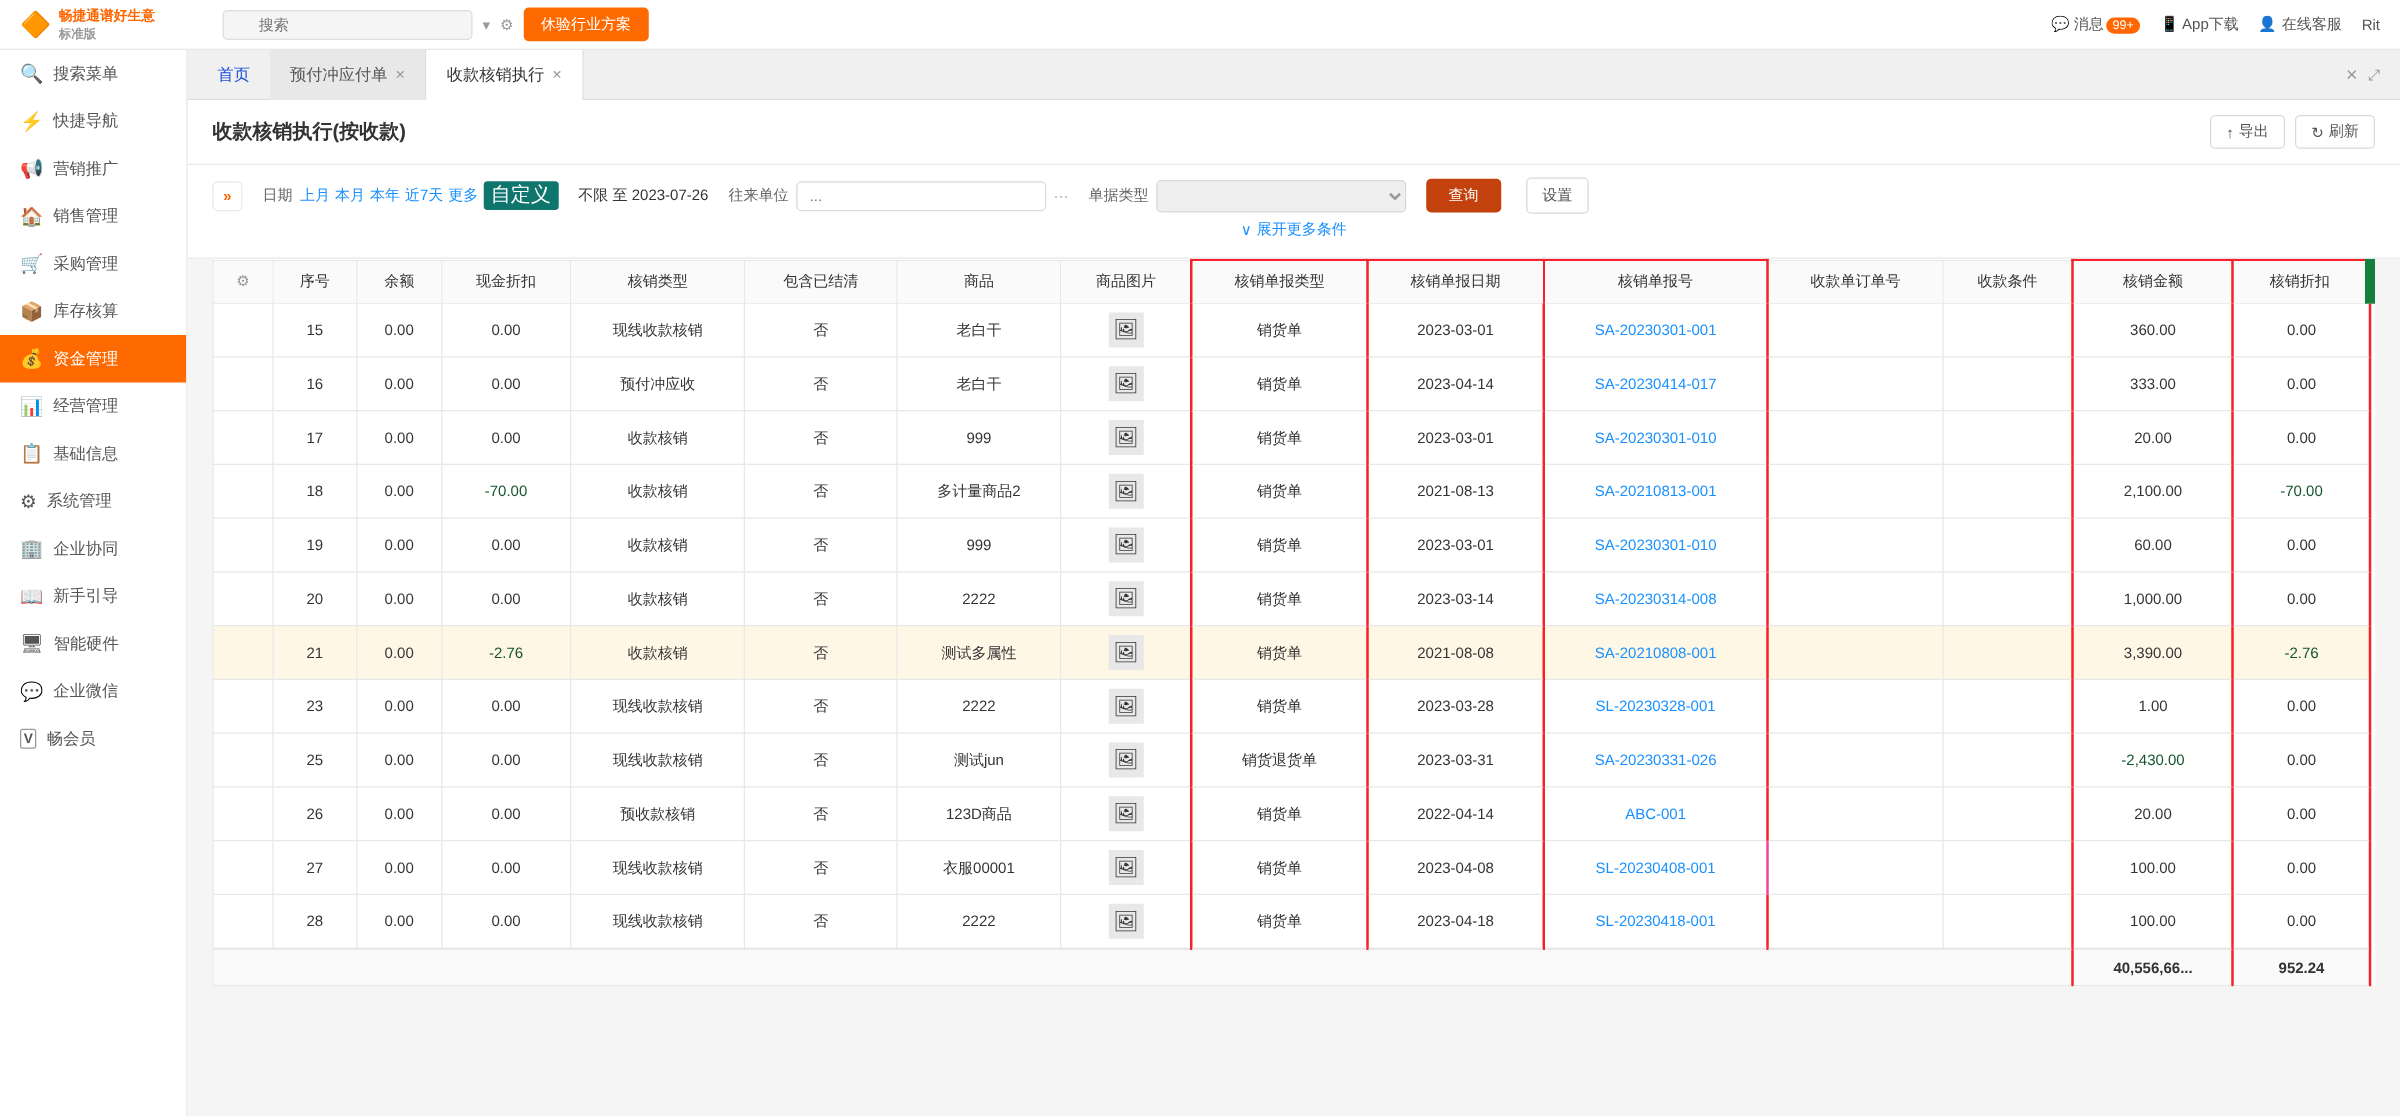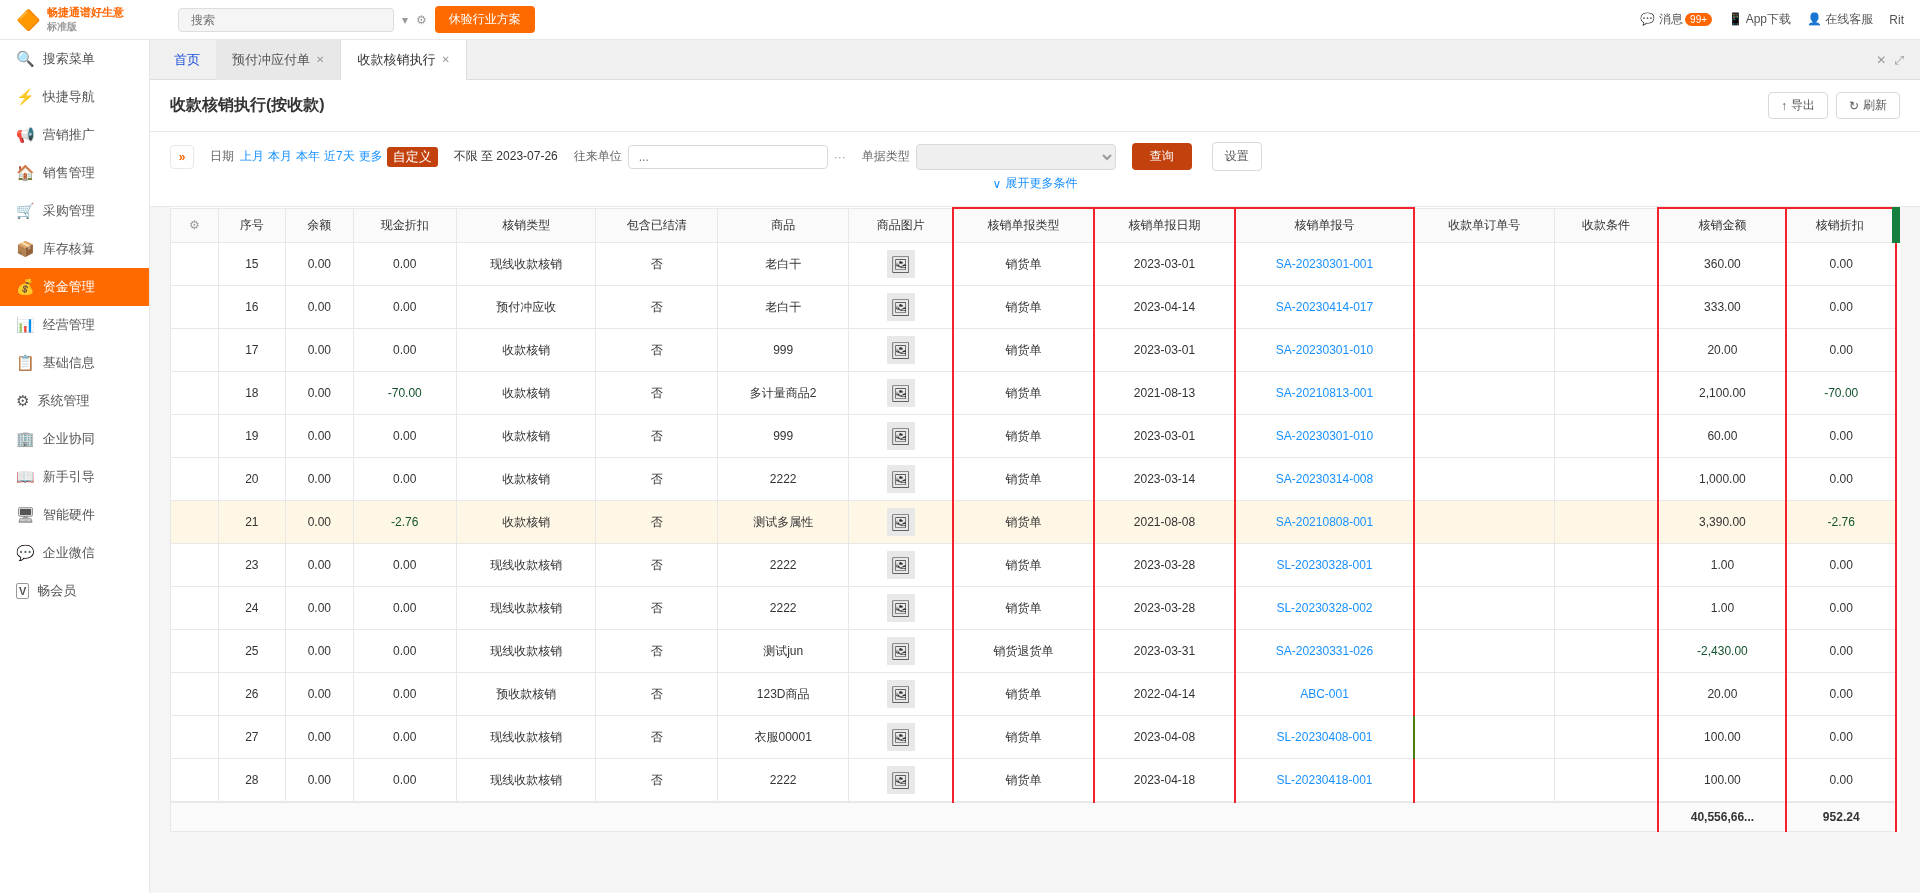--- a/index.html
+++ b/index.html
@@ -2,21 +2,21 @@
 <html><head>
   <meta charset="utf-8">
   <style>
     * { box-sizing: border-box; margin: 0; padding: 0; }
     body { font-family: 'Microsoft YaHei', Arial, sans-serif; font-size: 12px; background: #f5f5f5; color: #333; height: 893px; overflow: hidden; display: flex; flex-direction: column; }
 
     
     .top-bar { height: 40px; background: #fff; border-bottom: 1px solid #e8e8e8; display: flex; align-items: center; padding: 0 16px; gap: 12px; flex-shrink: 0; }
     .top-bar-brand { display: flex; align-items: center; gap: 6px; color: #f60; font-weight: bold; font-size: 13px; width: 150px; }
     .top-bar-center { flex: 1; display: flex; align-items: center; gap: 8px; }
-    .top-bar-search { background: #f5f5f5; border: 1px solid #ddd; border-radius: 4px; padding: 4px 12px; font-size: 12px; color: #999; width: 216px; }
+    .top-bar-search { background: #f5f5f5; border: 1px solid #ddd; border-radius: 4px; padding: 4px 28px; font-size: 12px; color: #999; width: 200px; }
     .industry-btn { background: #ff6a00; color: #fff; border: none; border-radius: 4px; padding: 5px 14px; font-size: 12px; cursor: pointer; }
     .top-bar-right { display: flex; align-items: center; gap: 16px; font-size: 12px; color: #555; }
     .badge { background: #f60; color: #fff; border-radius: 10px; padding: 1px 5px; font-size: 10px; margin-left: 2px; }
 
     
     .layout { display: flex; flex: 1; overflow: hidden; }
 
     
     .sidebar { width: 150px; background: #fff; border-right: 1px solid #e8e8e8; display: flex; flex-direction: column; flex-shrink: 0; overflow-y: auto; }
     .sidebar-item { display: flex; align-items: center; gap: 8px; padding: 10px 16px; cursor: pointer; color: #555; font-size: 13px; transition: background 0.2s; }
@@ -42,21 +42,21 @@
     .btn-export { background: #fff; border: 1px solid #d9d9d9; color: #555; border-radius: 4px; padding: 4px 12px; font-size: 12px; cursor: pointer; display: flex; align-items: center; gap: 4px; }
     .btn-refresh { background: #fff; border: 1px solid #d9d9d9; color: #555; border-radius: 4px; padding: 4px 12px; font-size: 12px; cursor: pointer; display: flex; align-items: center; gap: 4px; }
 
     
     .filter-area { background: #fff; padding: 10px 20px; border-bottom: 1px solid #e8e8e8; flex-shrink: 0; }
     .filter-row { display: flex; align-items: center; gap: 16px; flex-wrap: wrap; }
     .filter-item { display: flex; align-items: center; gap: 6px; }
     .filter-label { color: #666; font-size: 12px; }
     .date-range { display: flex; align-items: center; gap: 4px; }
     .date-link { color: #1890ff; cursor: pointer; font-size: 12px; }
-    .date-custom { color: #fff; background: #c2410c; border-radius: 3px; padding: 1px 6px; font-size: 13px; cursor: pointer; }
+    .date-custom { color: #fff; background: #0f766e; border-radius: 3px; padding: 1px 6px; font-size: 16px; cursor: pointer; }
     .filter-input { border: 1px solid #d9d9d9; border-radius: 4px; padding: 4px 10px; font-size: 12px; color: #999; width: 200px; }
     .filter-select { border: 1px solid #d9d9d9; border-radius: 4px; padding: 4px 10px; font-size: 12px; color: #999; width: 200px; }
     .btn-query { background: #c2410c; color: #fff; border: none; border-radius: 4px; padding: 5px 18px; font-size: 12px; cursor: pointer; }
     .btn-setting { background: #fff; border: 1px solid #d9d9d9; color: #555; border-radius: 4px; padding: 5px 12px; font-size: 12px; cursor: pointer; margin-left: 4px; }
     .filter-expand { display: flex; justify-content: center; padding: 4px 0; }
     .expand-btn { color: #1890ff; font-size: 12px; cursor: pointer; display: flex; align-items: center; gap: 4px; }
     .filter-toggle { background: #fff; border: 1px solid #e8e8e8; border-radius: 4px; width: 24px; height: 24px; display: flex; align-items: center; justify-content: center; cursor: pointer; color: #f60; font-weight: bold; }
 
     
     .table-container { flex: 1; overflow: auto; padding: 0 20px 10px; }
@@ -402,39 +402,20 @@
     <td style="border-left:2px solid #f5222d;border-right:2px solid #f5222d;">销货单</td>
     <td style="border-right:2px solid #f5222d;">2023-03-28</td>
     <td style="border-right:2px solid #f5222d;"><a class="link-cell" href="#">SL-20230328-001</a></td>
     <td></td>
     <td></td>
     <td style="border-left:2px solid #f5222d;border-right:2px solid #f5222d;" class="">1.00</td>
     <td style="border-right:2px solid #f5222d;" class="">0.00</td>
   </tr>
               <tr>
     <td></td>
-    <td>24</td>
-    <td>0.00</td>
-    <td class="">0.00</td>
-    <td>现线收款核销</td>
-    <td>否</td>
-    <td>2222</td>
-    <td>
-                  <div style="width:28px;height:28px;background:#e8e8e8;margin:auto;display:flex;align-items:center;justify-content:center;font-size:16px;">🖼</div>
-                </td>
-    <td style="border-left:2px solid #f5222d;border-right:2px solid #f5222d;">销货单</td>
-    <td style="border-right:2px solid #f5222d;">2023-03-28</td>
-    <td style="border-right:2px solid #f5222d;"><a class="link-cell" href="#">SL-20230328-002</a></td>
-    <td></td>
-    <td></td>
-    <td style="border-left:2px solid #f5222d;border-right:2px solid #f5222d;" class="">1.00</td>
-    <td style="border-right:2px solid #f5222d;" class="">0.00</td>
-  </tr>
-              <tr>
-    <td></td>
     <td>25</td>
     <td>0.00</td>
     <td class="">0.00</td>
     <td>现线收款核销</td>
     <td>否</td>
     <td>测试jun</td>
     <td>
                   <div style="width:28px;height:28px;background:#e8e8e8;margin:auto;display:flex;align-items:center;justify-content:center;font-size:16px;">🖼</div>
                 </td>
     <td style="border-left:2px solid #f5222d;border-right:2px solid #f5222d;">销货退货单</td>
@@ -470,21 +451,21 @@
     <td>0.00</td>
     <td class="">0.00</td>
     <td>现线收款核销</td>
     <td>否</td>
     <td>衣服00001</td>
     <td>
                   <div style="width:28px;height:28px;background:#e8e8e8;margin:auto;display:flex;align-items:center;justify-content:center;font-size:16px;">🖼</div>
                 </td>
     <td style="border-left:2px solid #f5222d;border-right:2px solid #f5222d;">销货单</td>
     <td style="border-right:2px solid #f5222d;">2023-04-08</td>
-    <td style="border-right:2px solid #4d7c0f;margin-left:44px;"><a class="link-cell" href="#">SL-20230408-001</a></td>
+    <td style="border-right:2px solid #ec4899;margin-left:44px;"><a class="link-cell" href="#">SL-20230408-001</a></td>
     <td></td>
     <td></td>
     <td style="border-left:2px solid #f5222d;border-right:2px solid #f5222d;" class="">100.00</td>
     <td style="border-right:2px solid #f5222d;" class="">0.00</td>
   </tr>
               <tr>
     <td></td>
     <td>28</td>
     <td>0.00</td>
     <td class="">0.00</td>

